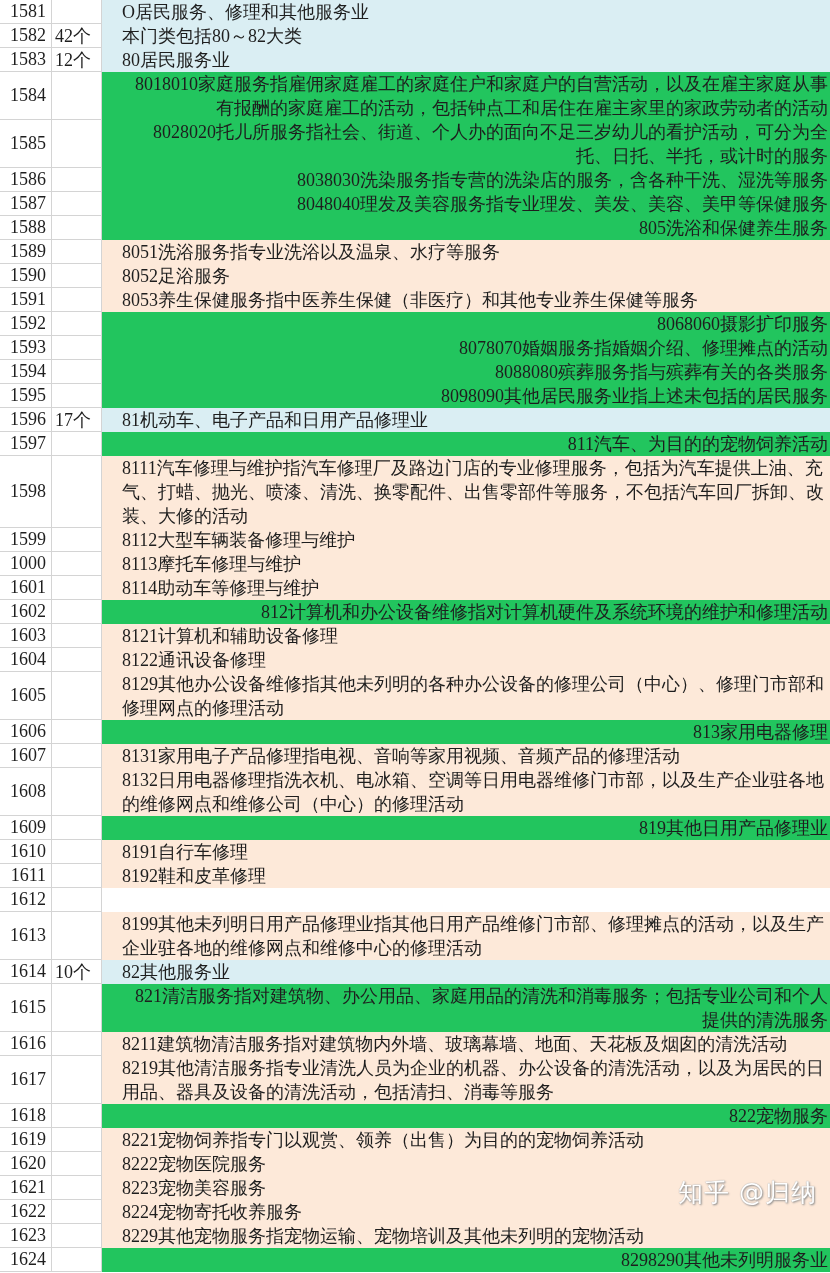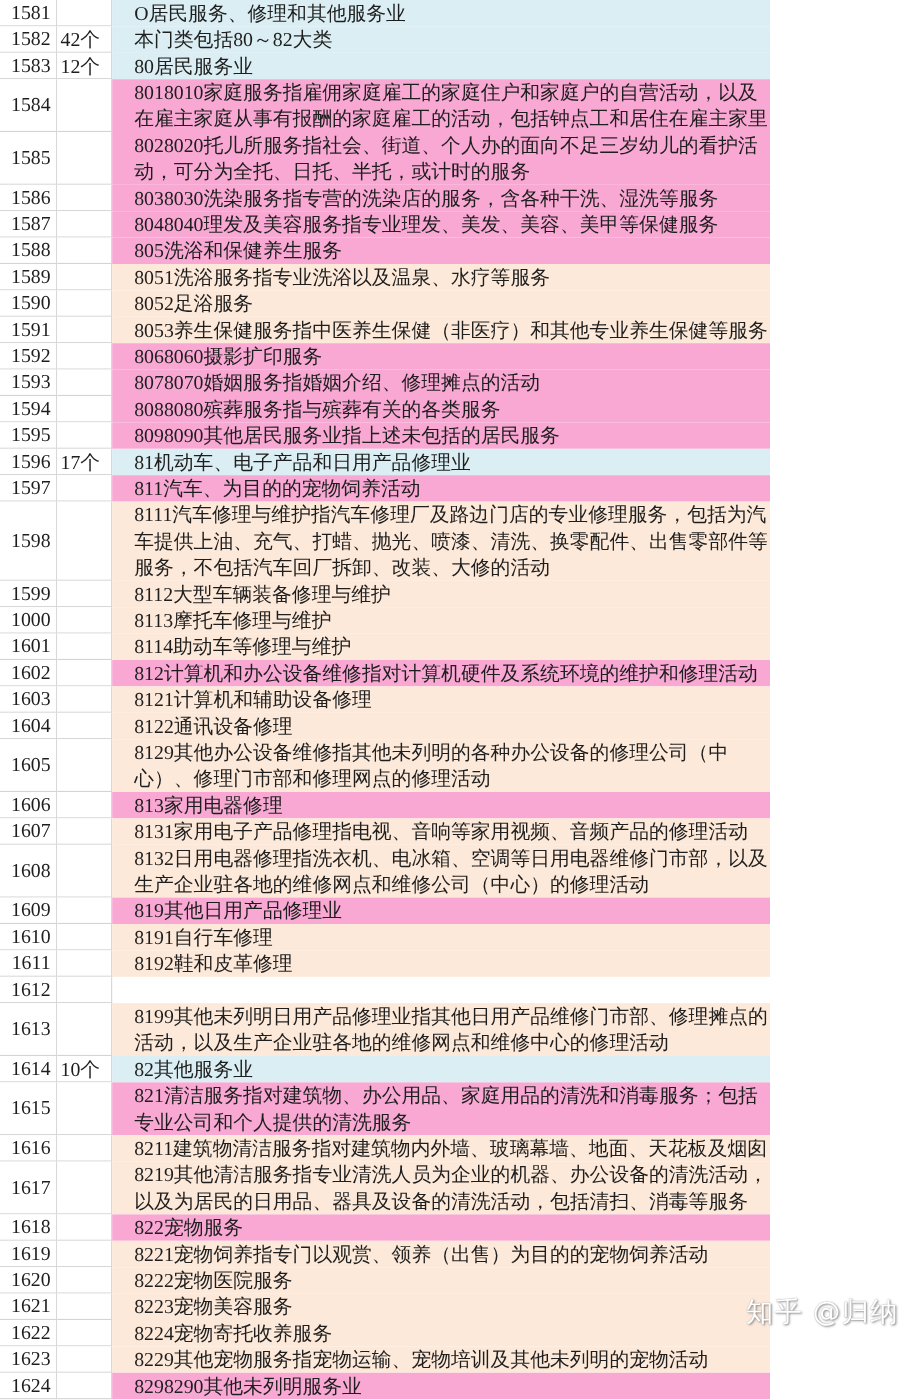--- a/index.html
+++ b/index.html
@@ -1,21 +1,21 @@
 <!DOCTYPE html>
 <html><head>
 <meta charset="utf-8">
 <style>
   html, body { margin: 0; padding: 0; }
   body {
     width: 830px; height: 1273px; overflow: hidden; background: #ffffff;
     font-family: "Liberation Serif", "DejaVu Serif", serif;
     font-size: 18px; color: #1e1e1e; position: relative;
   }
-  .sheet { width: 700px; }
+  .sheet { width: 830px; }
   .row { display: flex; height: 24px; box-sizing: border-box; }
   .row.h2 { height: 48px; }
   .row.h3 { height: 72px; }
   .c-num {
     width: 52px; flex: 0 0 52px; box-sizing: border-box;
     border-right: 1px solid #d4d4d4; border-bottom: 1px solid #d4d4d4;
     display: flex; align-items: center; justify-content: flex-end;
     padding-right: 5px; background: #fff; white-space: nowrap;
   }
   .c-cnt {
@@ -23,21 +23,21 @@
     border-right: 1px solid #d4d4d4; border-bottom: 1px solid #d4d4d4;
     display: flex; align-items: center; padding-left: 3px;
     background: #fff; white-space: nowrap;
   }
   .c-text {
     flex: 1 1 auto; box-sizing: border-box; padding-left: 20px; padding-right: 2px;
     line-height: 24px; overflow: hidden; word-break: break-all;
     background: #e4dfec;
   }
   .c-text[data-fill="blue"] { background: #daeef3; }
-  .c-text[data-fill="lavender"] { background: #f9a8d4; }
+  .c-text[data-fill="lavender"] { background: #22c55e; text-align: right; }
   .c-text[data-fill="peach"] { background: #fde9d9; }
   .watermark {
     position: absolute; left: 678px; top: 1176px;
     font-family: "DejaVu Sans", sans-serif; font-size: 25px;
     color: #ffffff; text-shadow: 1px 1px 2px #8a8a8a, 0 0 1px #9a9a9a;
     letter-spacing: 1px; pointer-events: none; white-space: nowrap;
   }
 </style>
 </head>
 <body>

